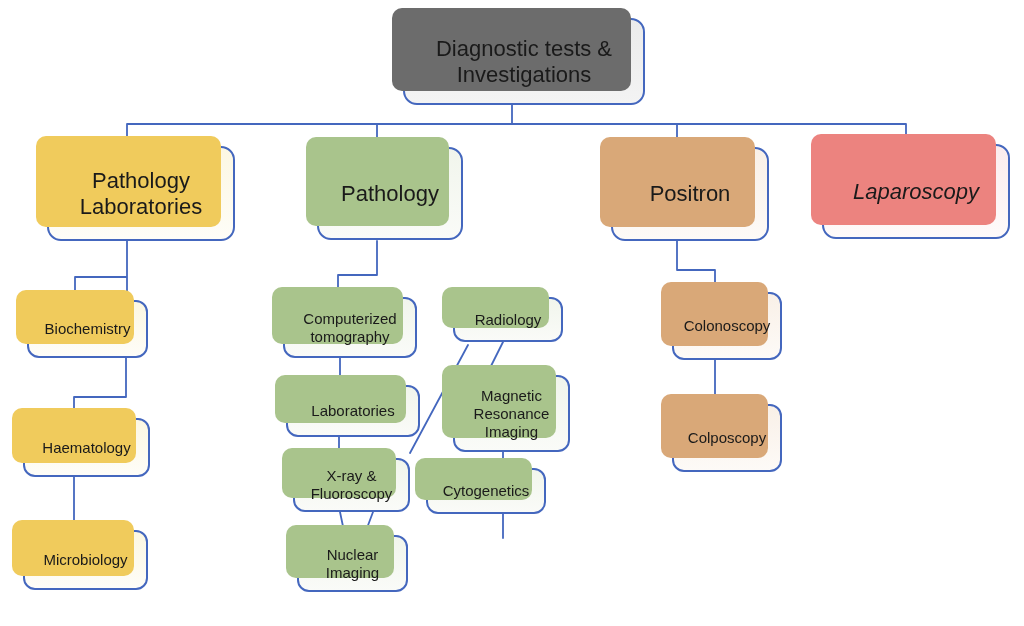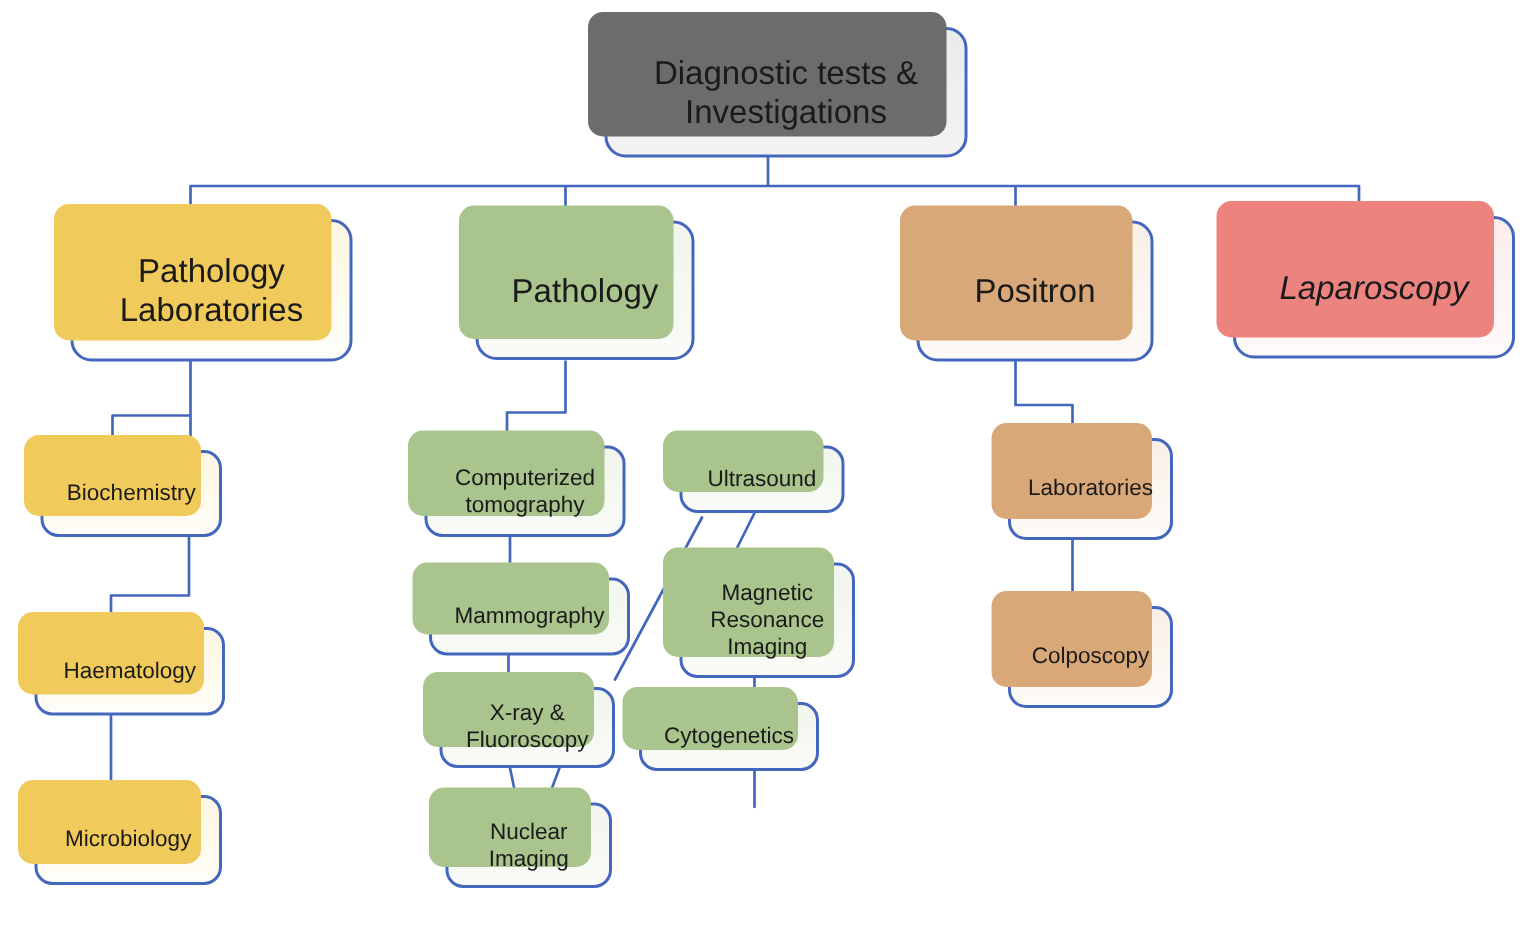--- a/index.html
+++ b/index.html
@@ -68,39 +68,39 @@
     <span class="label">Haematology</span>
   </div>
   <div class="card lvl2 yellow" style="left:23px;top:530px;width:125px;height:60px;align-items:center;">
     <span class="label">Microbiology</span>
   </div>
 
   <div class="card lvl2 green" style="left:283px;top:297px;width:134px;height:61px;">
     <span class="label">Computerized tomography</span>
   </div>
   <div class="card lvl2 green" style="left:286px;top:385px;width:134px;height:52px;">
-    <span class="label">Mammography</span>
+    <span class="label">Laboratories</span>
   </div>
   <div class="card lvl2 green" style="left:293px;top:458px;width:117px;height:54px;">
     <span class="label">X-ray &amp; Fluoroscopy</span>
   </div>
   <div class="card lvl2 green" style="left:297px;top:535px;width:111px;height:57px;">
     <span class="label">Nuclear Imaging</span>
   </div>
 
   <div class="card lvl2 green" style="left:453px;top:297px;width:110px;height:45px;">
-    <span class="label">Ultrasound</span>
+    <span class="label">Radiology</span>
   </div>
   <div class="card lvl2 green" style="left:453px;top:375px;width:117px;height:77px;">
     <span class="label">Magnetic Resonance Imaging</span>
   </div>
   <div class="card lvl2 green" style="left:426px;top:468px;width:120px;height:46px;">
     <span class="label">Cytogenetics</span>
   </div>
 
   <div class="card lvl2 tan" style="left:672px;top:292px;width:110px;height:68px;">
-    <span class="label">Laboratories</span>
+    <span class="label">Colonoscopy</span>
   </div>
   <div class="card lvl2 tan" style="left:672px;top:404px;width:110px;height:68px;">
     <span class="label">Colposcopy</span>
   </div>
 
 </div>
 
 </body></html>

